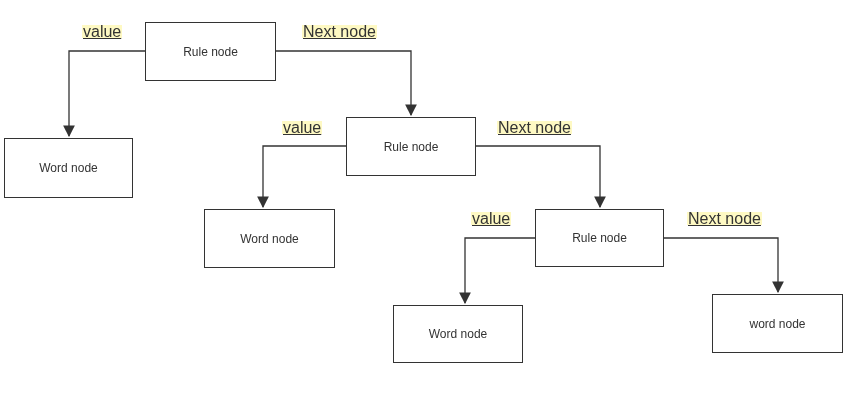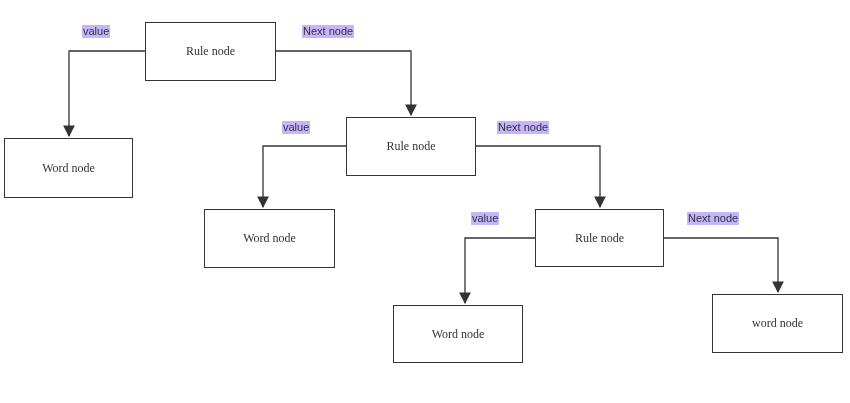--- a/index.html
+++ b/index.html
@@ -31,30 +31,30 @@
     position: absolute;
     box-sizing: border-box;
     border: 1.4px solid #333333;
     background: #ffffff;
     color: #333333;
     font-size: 12px;
     display: flex;
     align-items: center;
     justify-content: center;
     text-align: center;
-    font-family: Liberation Serif, serif;
   }
   .edge-label {
     position: absolute;
     color: #333333;
-    font-size: 11px;
+    font-size: 16px;
     line-height: 13px;
-    background: #c4b5fd;
+    background: #fef9c3;
     padding: 0 1px;
     white-space: nowrap;
+    text-decoration: underline;
   }
 </style>
 </head>
 <body>
 
 <div class="canvas">
 
   <svg class="edges-layer" width="850" height="403" viewBox="0 0 850 403" xmlns="http://www.w3.org/2000/svg">
     <defs>
       <marker id="arrow" viewBox="0 0 10 10" refX="9" refY="5" markerWidth="9" markerHeight="9" orient="auto-start-reverse">

